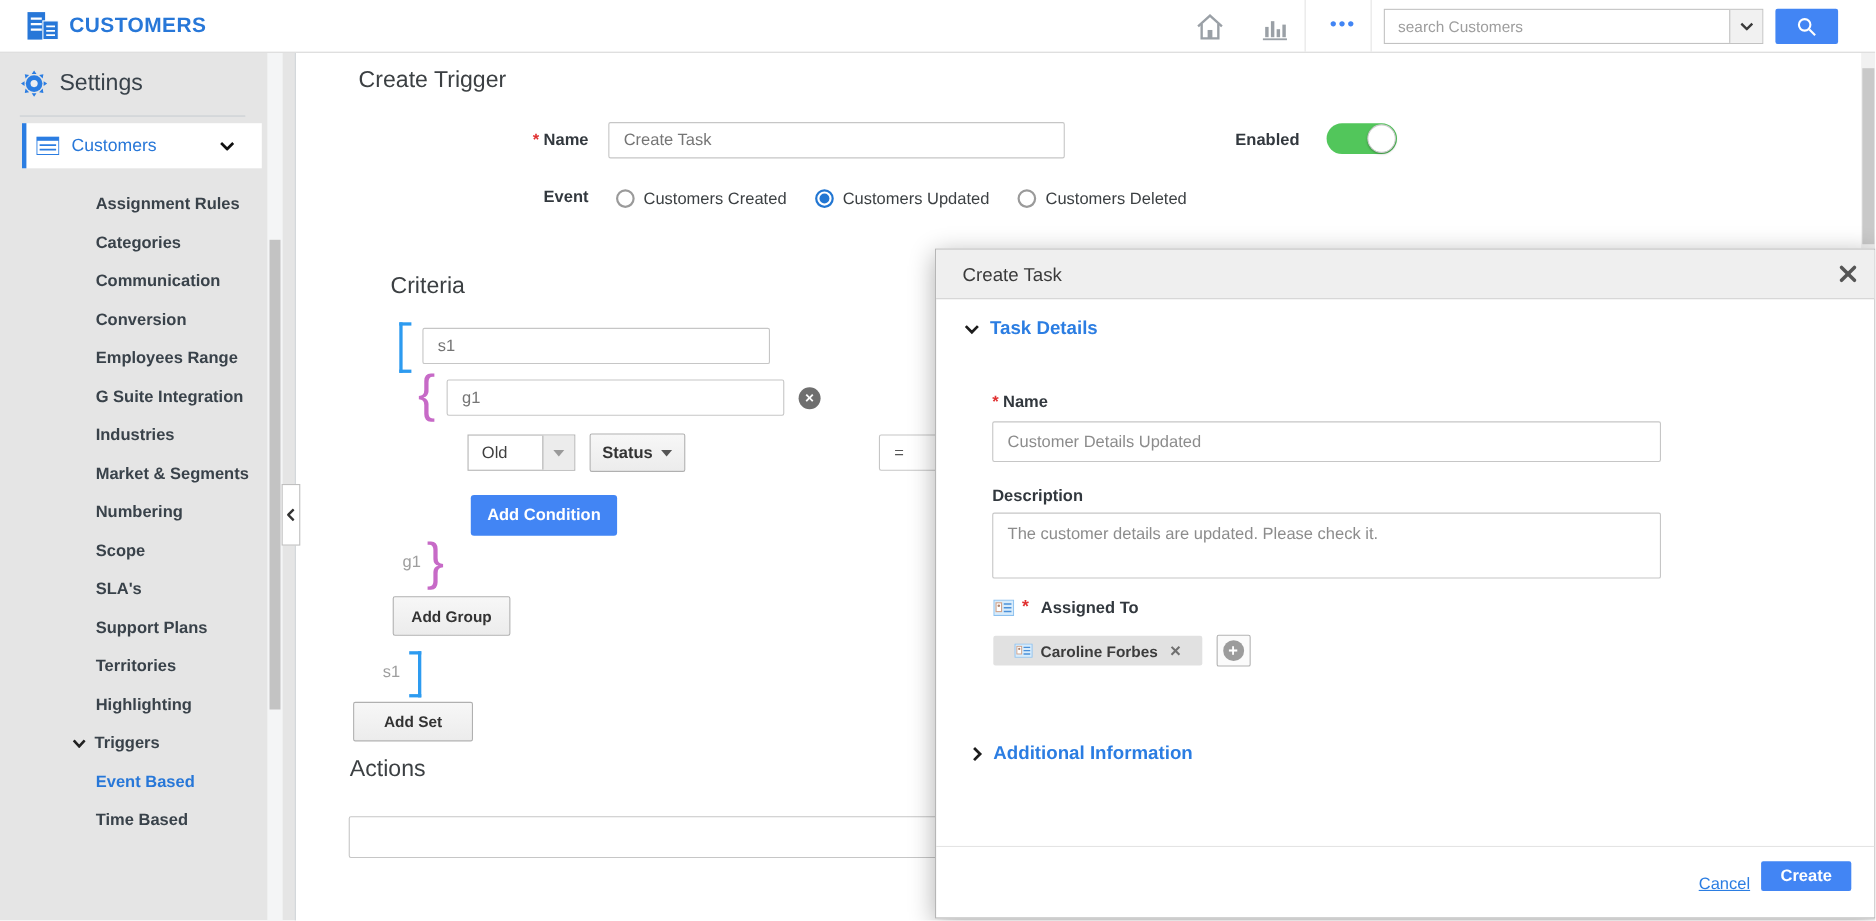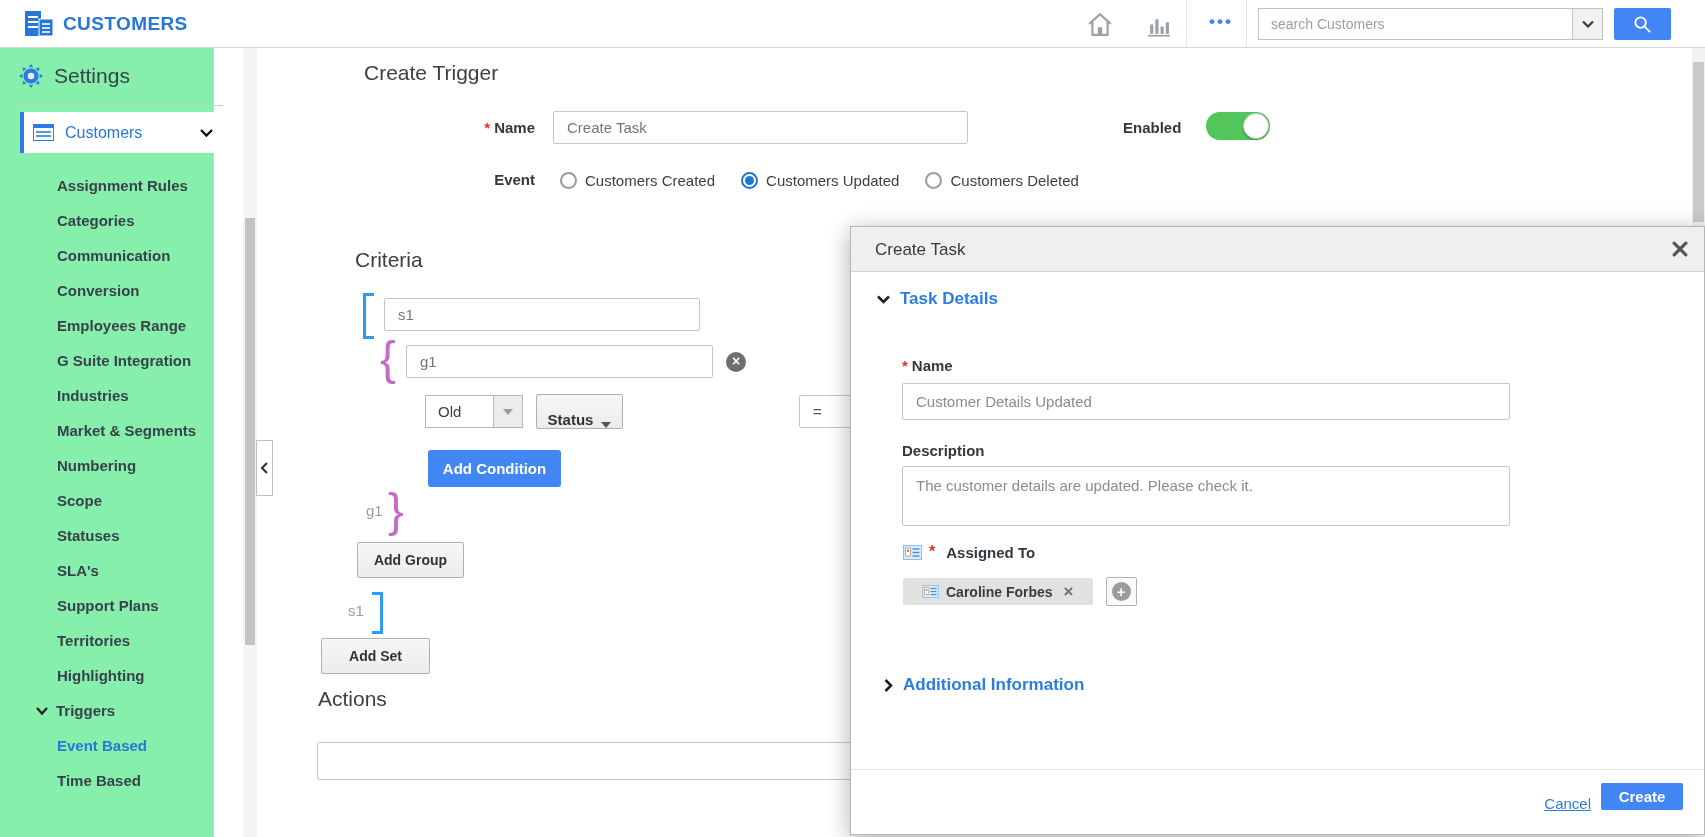--- a/index.html
+++ b/index.html
@@ -20,32 +20,32 @@
   .searchbox { position:absolute; left:1258px; top:8px; width:345px; height:32px; border:1px solid #c2c2c2;
                background:#fff; display:flex; }
   .searchbox input { flex:1; border:none; outline:none; padding:0 12px; font-size:14px; color:#444;
                      font-family:"Liberation Sans",sans-serif; background:transparent; }
   .searchbox input::placeholder { color:#9e9e9e; }
   .search-dd { width:30px; background:#f1f1f1; border-left:1px solid #c2c2c2; display:flex; align-items:center; justify-content:center; cursor:pointer; }
   .search-btn { position:absolute; left:1614px; top:8px; width:57px; height:32px; background:#4285f4;
                 border-radius:2px; display:flex; align-items:center; justify-content:center; cursor:pointer; }
 
   
-  .sidebar { position:absolute; left:0; top:48px; width:214px; height:789px; background:#86efac;
+  .sidebar { position:absolute; left:0; top:48px; width:269px; height:789px; background:#e5e5e5;
              border-right:1px solid #d2d6da; z-index:4;padding-left:24px; }
   .settings-row { position:absolute; left:18px; top:15px; display:flex; align-items:center; gap:10px; }
   .settings-title { font-size:21px; color:#39424a; }
   .sb-divider { position:absolute; left:18px; top:57px; width:205px; border-top:1px solid #c8cdd2; }
   .customers-row { position:absolute; left:20px; top:64px; width:218px; height:41px; background:#fff;
                    border-left:4px solid #2b7de2; display:flex; align-items:center; cursor:pointer; }
   .customers-label { margin-left:11px; font-size:16px; color:#2777d8; }
   .customers-chev { margin-left:auto; margin-right:25px; display:flex; }
   .menu { position:absolute; left:0; top:120px; width:240px; height:625px; overflow:hidden; }
   .menu-item { height:35px; line-height:35px; padding-left:57px; font-weight:bold; font-size:15px;
-               color:#39424a; cursor:pointer; white-space:nowrap; }
+               color:#39424a; cursor:pointer; white-space:nowrap;margin-left:30px; }
   .menu-item.triggers { padding-left:36px; display:flex; align-items:center; gap:8px;text-align:center; }
   .menu-item.active { color:#2777d8; }
   .sb-track { position:absolute; left:243px; top:0; width:14px; height:789px; background:#f4f5f6; }
   .sb-thumb { position:absolute; left:2px; top:170px; width:10px; height:427px; background:#c3c3c3; }
 
   .panel-handle { position:absolute; left:256px; top:440px; width:17px; height:56px; background:#fff;
                   border:1px solid #bfbfbf; z-index:6; display:flex; align-items:center; justify-content:center; cursor:pointer; }
 
   
   .main { position:absolute; left:260px; top:48px; width:1445px; height:789px; background:#fff; z-index:1; }
@@ -211,21 +211,20 @@
       <div class="menu-item">Assignment Rules</div>
       <div class="menu-item">Categories</div>
       <div class="menu-item">Communication</div>
       <div class="menu-item">Conversion</div>
       <div class="menu-item">Employees Range</div>
       <div class="menu-item">G Suite Integration</div>
       <div class="menu-item">Industries</div>
       <div class="menu-item">Market &amp; Segments</div>
       <div class="menu-item">Numbering</div>
       <div class="menu-item">Scope</div>
-      <div class="menu-item">Statuses</div>
       <div class="menu-item">SLA's</div>
       <div class="menu-item">Support Plans</div>
       <div class="menu-item">Territories</div>
       <div class="menu-item">Highlighting</div>
       <div class="menu-item triggers">
         <svg width="12" height="8" viewBox="0 0 12 8" fill="none" stroke="#222" stroke-width="2.4">
             <path d="M1 1 L6 6.5 L11 1"></path>
           </svg>
         <span>Triggers</span>
       </div>
@@ -238,21 +237,21 @@
     </div>
   </div>
 
   <div class="panel-handle">
     <svg width="7" height="12" viewBox="0 0 7 12" fill="none" stroke="#333" stroke-width="2.2">
         <path d="M6 1 L1 6 L6 11"></path>
       </svg>
   </div>
 
   <div class="main">
-    <div class="heading" style="left:66px; top:13px;margin-left:38px;">Create Trigger</div>
+    <div class="heading" style="left:66px; top:13px;">Create Trigger</div>
 
     <div class="r-lbl lbl" style="left:150px; top:71px;">
       <span class="req">*</span><span>Name</span>
     </div>
     <input class="input abs" style="left: 293px; top: 63px; width: 415px; height: 33px;" value="Create Task">
 
     <div class="lbl abs" style="left:863px; top:71px;">Enabled</div>
     <div class="toggle">
         <div class="knob"></div>
       </div>
@@ -281,21 +280,21 @@
     <div class="brace" style="left:120px; top:286px;">{</div>
     <input class="input abs" style="left: 146px; top: 297px; width: 307px; height: 33px;" value="g1">
     <div class="cond-remove"></div>
 
     <div class="select" style="left:165px; top:347px; width:98px; height:33px;">
       <span class="sel-txt">Old</span>
       <span class="sel-arrow">
           <span class="tri-down"></span>
         </span>
     </div>
-    <div class="gray-btn" style="left:276px; top:346px; width:87px; height:35px; font-size:15px;align-items:flex-end;">
+    <div class="gray-btn" style="left:276px; top:346px; width:87px; height:35px; font-size:15px;">
       <span>Status</span>
       <span class="tri-down tri-dark"></span>
     </div>
     <div class="input abs" style="left:539px; top:347px; width:130px; height:33px; color:#555;">=</div>
 
     <div class="blue-btn abs" style="left:168px; top:402px; width:133px; height:37px; font-size:15px;">Add Condition</div>
 
     <span class="tag-lbl" style="left:106px; top:454px;">g1</span>
     <div class="brace" style="left:128px; top:438px;">}</div>
 

